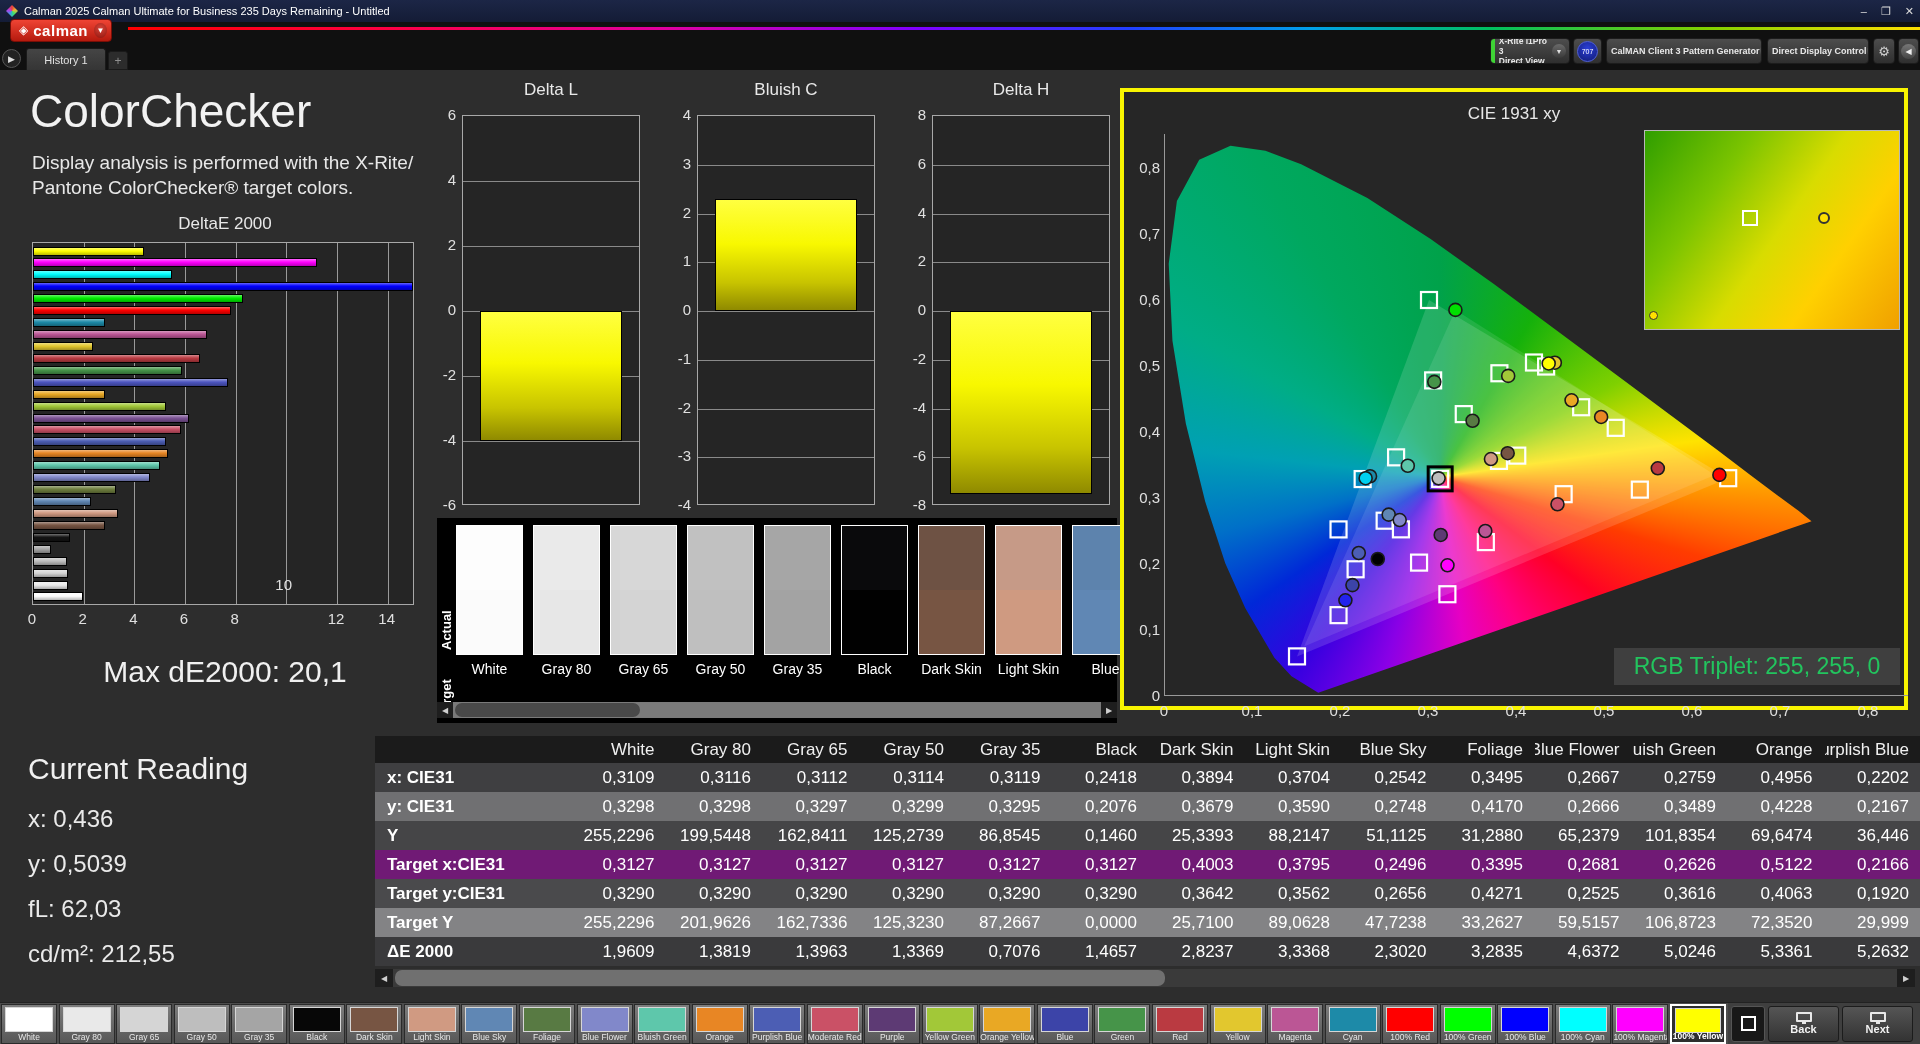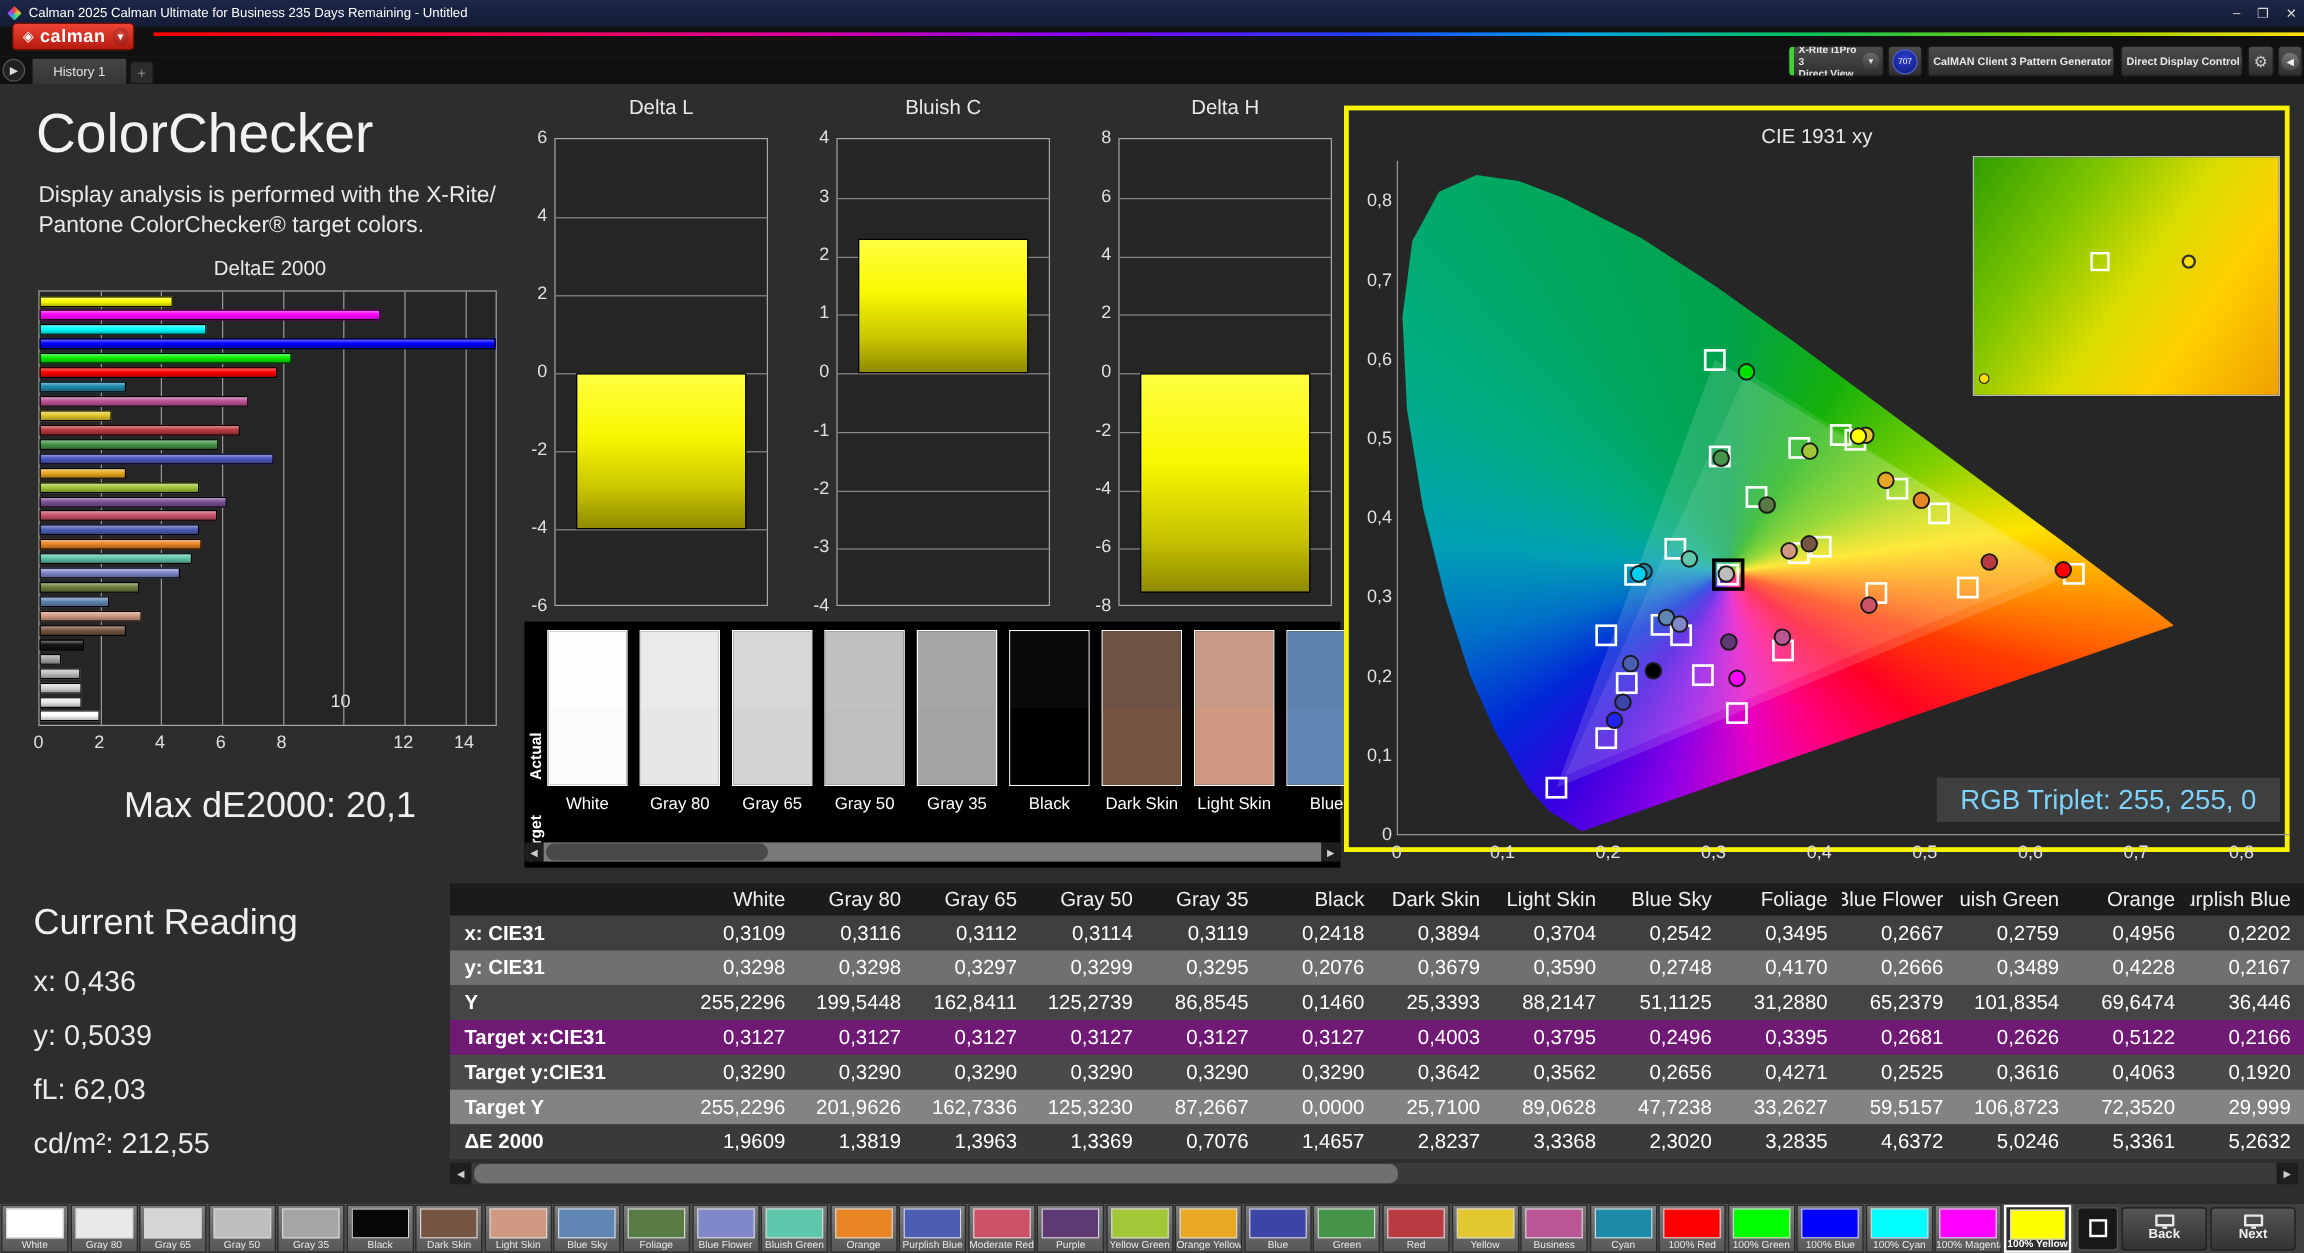--- a/index.html
+++ b/index.html
@@ -113,21 +113,21 @@
   .cie-ylabel { position:absolute; width:30px; text-align:right; color:#e0e0e0; font-size:15px; }
   .cie-xlabel { position:absolute; width:40px; text-align:center; color:#e0e0e0; font-size:15px; }
   #cie-inset { position:absolute; left:520px; top:38px; width:256px; height:200px; border:1px solid #b8b8b8;
     background:linear-gradient(125deg,#2f9e00 0%,#7cc400 28%,#d8dc00 52%,#ffd000 72%,#f0a000 100%); }
   #inset-square { position:absolute; left:38%; top:40%; width:16px; height:16px; border:2px solid #fff; }
   #inset-circle { position:absolute; left:68%; top:41%; width:12px; height:12px; border-radius:50%;
     background:#ffe000; border:2px solid #333; }
   #inset-dot { position:absolute; left:1.5%; top:91%; width:9px; height:9px; border-radius:50%;
     background:#ffe000; border:1px solid #333; }
   #rgb-box { position:absolute; left:490px; top:556px; width:286px; height:37px; background:#3f3f3f;
-    color:#7dd3fc; font-size:23px; display:flex; align-items:center; justify-content:center; }
+    color:#22c55e; font-size:23px; display:flex; align-items:center; justify-content:center; }
 
   
   #meas-table { left:375px; top:736px; width:1545px; height:256px; background:#2d2d2d; overflow:hidden; }
   .t-header { display:flex; height:27px; background:#1b1b1b; color:#f0f0f0; font-size:17px; }
   .t-row { display:flex; height:29px; color:#fff; font-size:17px; }
   .t-label { width:195px; flex:none; font-weight:bold; padding-left:12px; display:flex; align-items:center; }
   .t-cell { width:96.5px; flex:none; text-align:right; padding-right:12px; display:flex;
     align-items:center; justify-content:flex-end; white-space:nowrap; overflow:hidden; }
   .t-hcell { width:96.5px; flex:none; text-align:right; padding-right:12px; display:flex;
     align-items:center; justify-content:flex-end; white-space:nowrap; overflow:hidden; }
@@ -771,21 +771,21 @@
     <div class="ptile" style="left: 1152px;">
       <div class="chip" style="background: rgb(186, 58, 65);"></div>
       <div class="plabel">Red</div>
     </div>
     <div class="ptile" style="left: 1209.55px;">
       <div class="chip" style="background: rgb(226, 199, 46);"></div>
       <div class="plabel">Yellow</div>
     </div>
     <div class="ptile" style="left: 1267.1px;">
       <div class="chip" style="background: rgb(187, 86, 149);"></div>
-      <div class="plabel">Business</div>
+      <div class="plabel">Magenta</div>
     </div>
     <div class="ptile" style="left: 1324.65px;">
       <div class="chip" style="background: rgb(29, 138, 168);"></div>
       <div class="plabel">Cyan</div>
     </div>
     <div class="ptile" style="left: 1382.2px;">
       <div class="chip" style="background: rgb(255, 0, 0);"></div>
       <div class="plabel">100% Red</div>
     </div>
     <div class="ptile" style="left: 1439.75px;">

